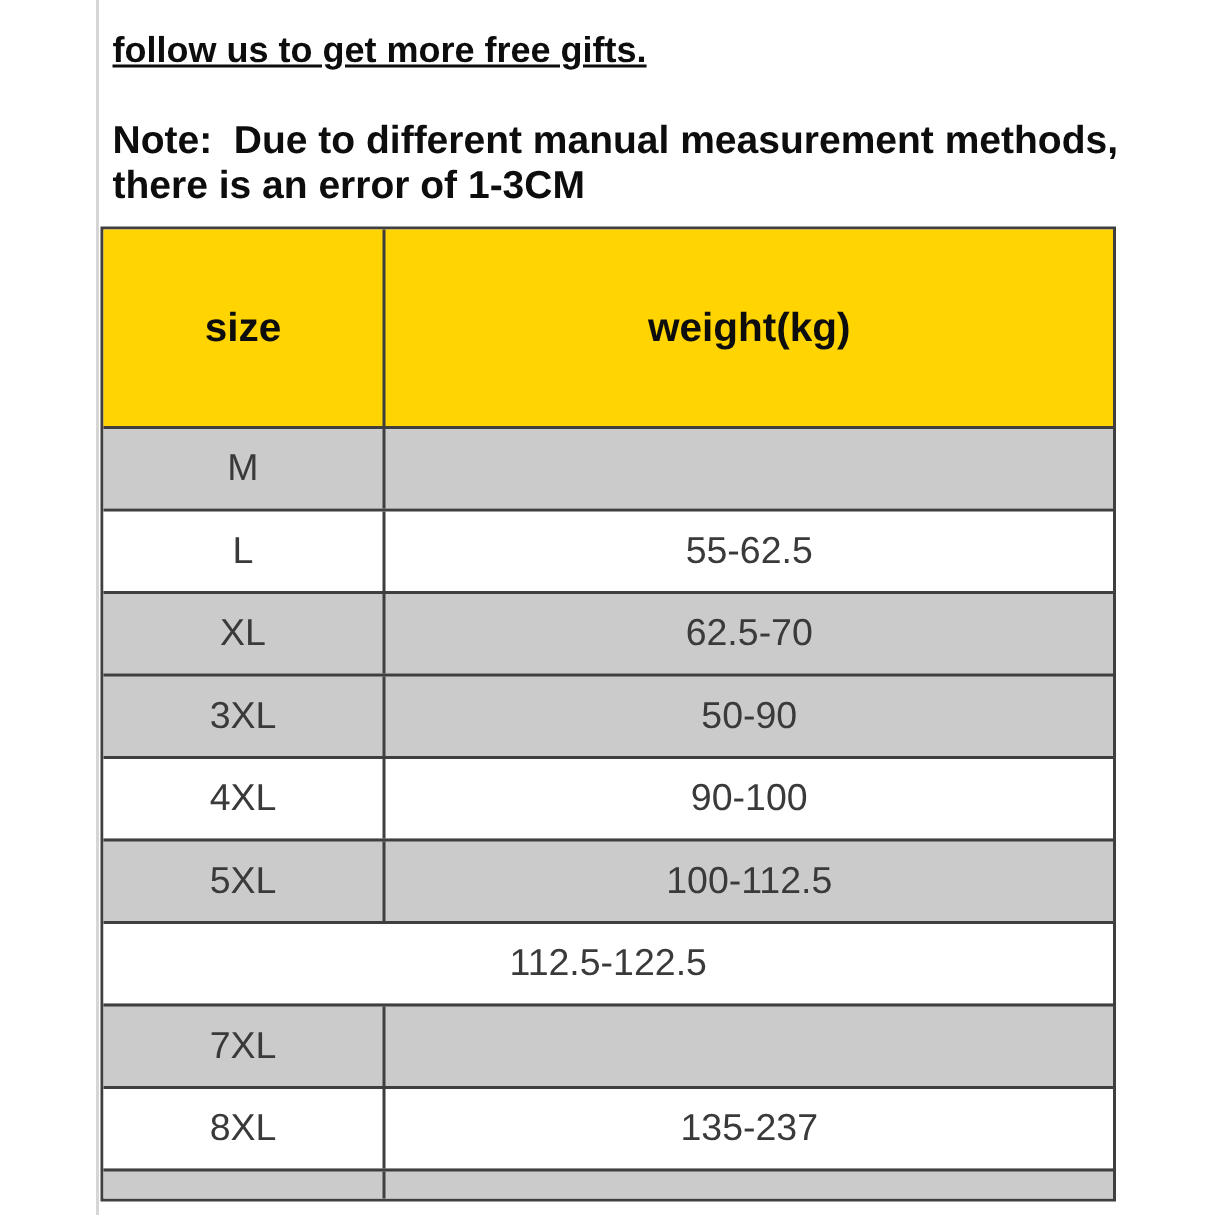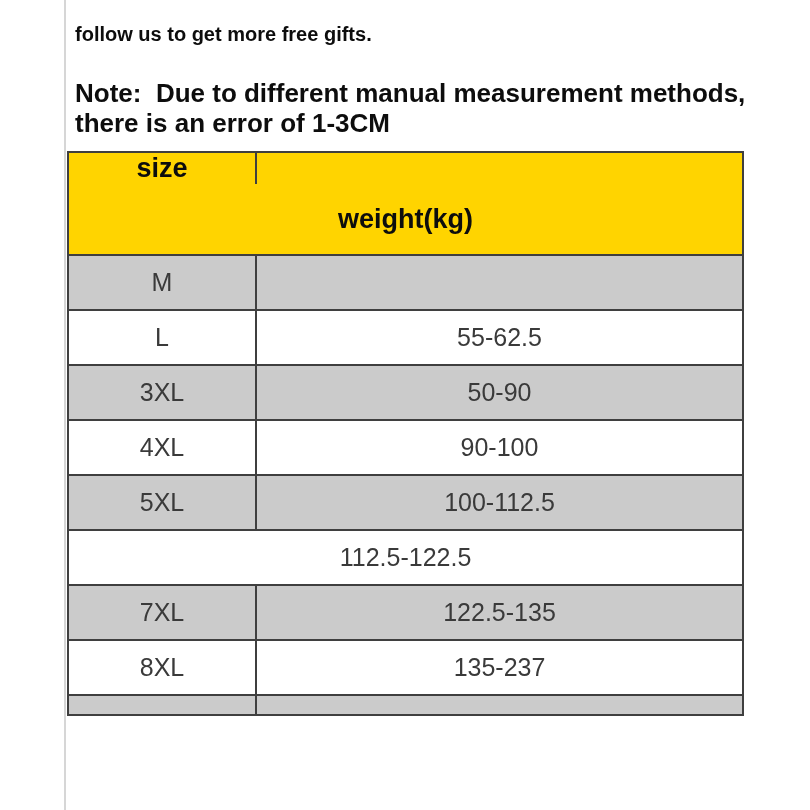--- a/index.html
+++ b/index.html
@@ -20,24 +20,25 @@
     background: var(--rule, #d6d6d6);
   }
   .content {
     position: absolute;
     left: 67px;
     top: 0;
     width: 677px;
   }
   .intro {
     margin: 19px 0 0 8px;
-    font-size: 20px;
+    font-size: 24px;
     font-weight: bold;
     color: var(--text-strong, #0d0d0d);
     line-height: 30px;
+    text-decoration: underline;
   }
   .note {
     margin: 29px 0 0 8px;
     width: 695px;
     font-size: 26px;
     font-weight: bold;
     color: var(--text-strong, #0d0d0d);
     line-height: 30px;
   }
   .size-table {
@@ -47,24 +48,23 @@
     border: 2px solid var(--border, #3f3f3f);
     background: #ffffff;
   }
   .row {
     display: flex;
     height: 55px;
     box-sizing: border-box;
     border-top: 2px solid var(--border, #3f3f3f);
   }
   .row.header {
-    height: 101px;
+    height: 131px;
     border-top: none;
     background: var(--header-bg, #ffd400);
-    flex-direction: column;
   }
   .cell {
     display: flex;
     align-items: center;
     justify-content: center;
     box-sizing: border-box;
     text-align: center;
   }
   .c1 {
     width: 188px;
@@ -103,37 +103,40 @@
     </div>
 
     <div class="row r-gray">
       <div class="cell c1">M</div>
     </div>
     <div class="row r-white">
       <div class="cell c1">L</div>
       <div class="cell c2">55-62.5</div>
     </div>
     <div class="row r-gray">
+      <div class="cell c1">XL</div>
+      <div class="cell c2">62.5-70</div>
+    </div>
+    <div class="row r-gray">
       <div class="cell c1">3XL</div>
       <div class="cell c2">50-90</div>
     </div>
     <div class="row r-white">
       <div class="cell c1">4XL</div>
       <div class="cell c2">90-100</div>
     </div>
     <div class="row r-gray">
       <div class="cell c1">5XL</div>
       <div class="cell c2">100-112.5</div>
     </div>
     <div class="row r-white">
       <div class="cell c2">112.5-122.5</div>
     </div>
     <div class="row r-gray">
       <div class="cell c1">7XL</div>
-      <div class="cell c2">122.5-135</div>
     </div>
     <div class="row r-white">
       <div class="cell c1">8XL</div>
       <div class="cell c2">135-237</div>
     </div>
 
     <div class="row r-gray cutoff">
       <div class="cell c1"></div>
       <div class="cell c2"></div>
     </div>

